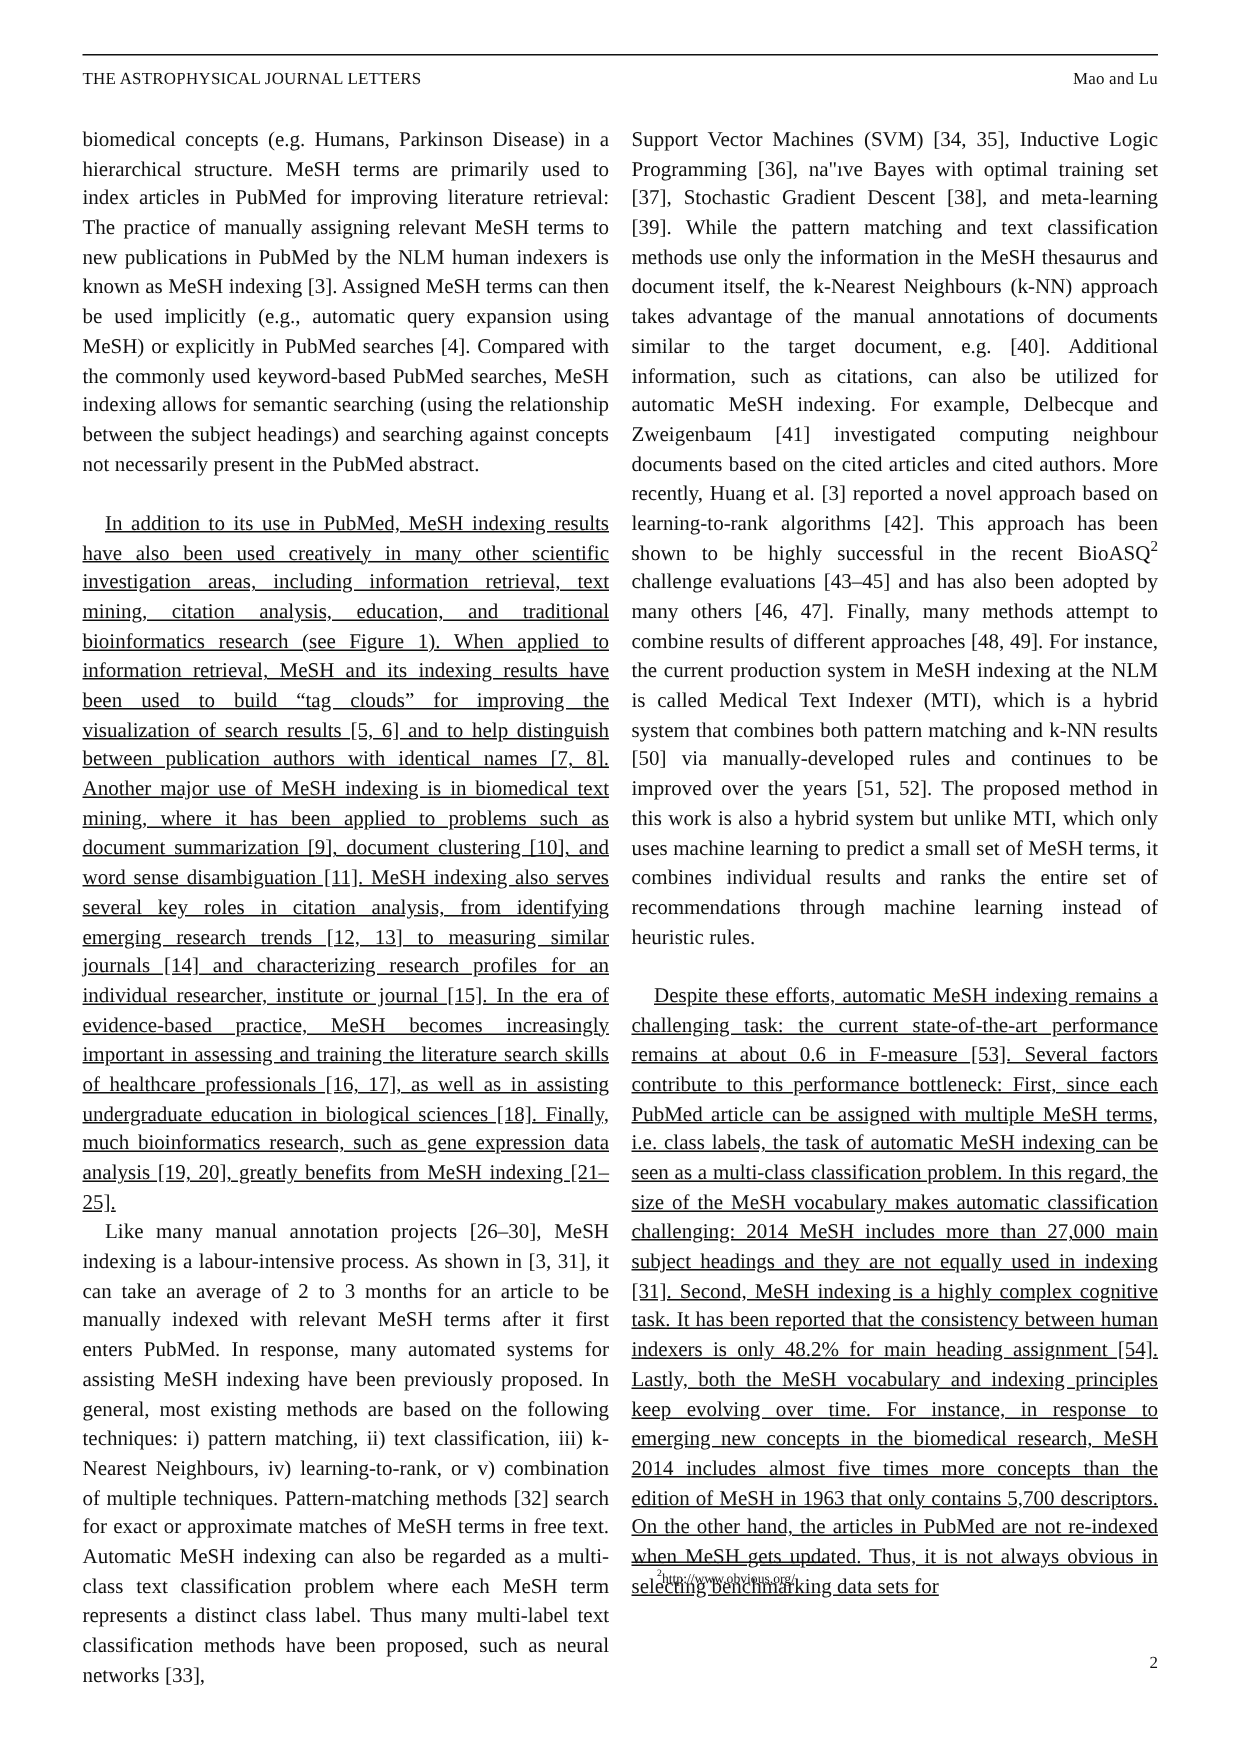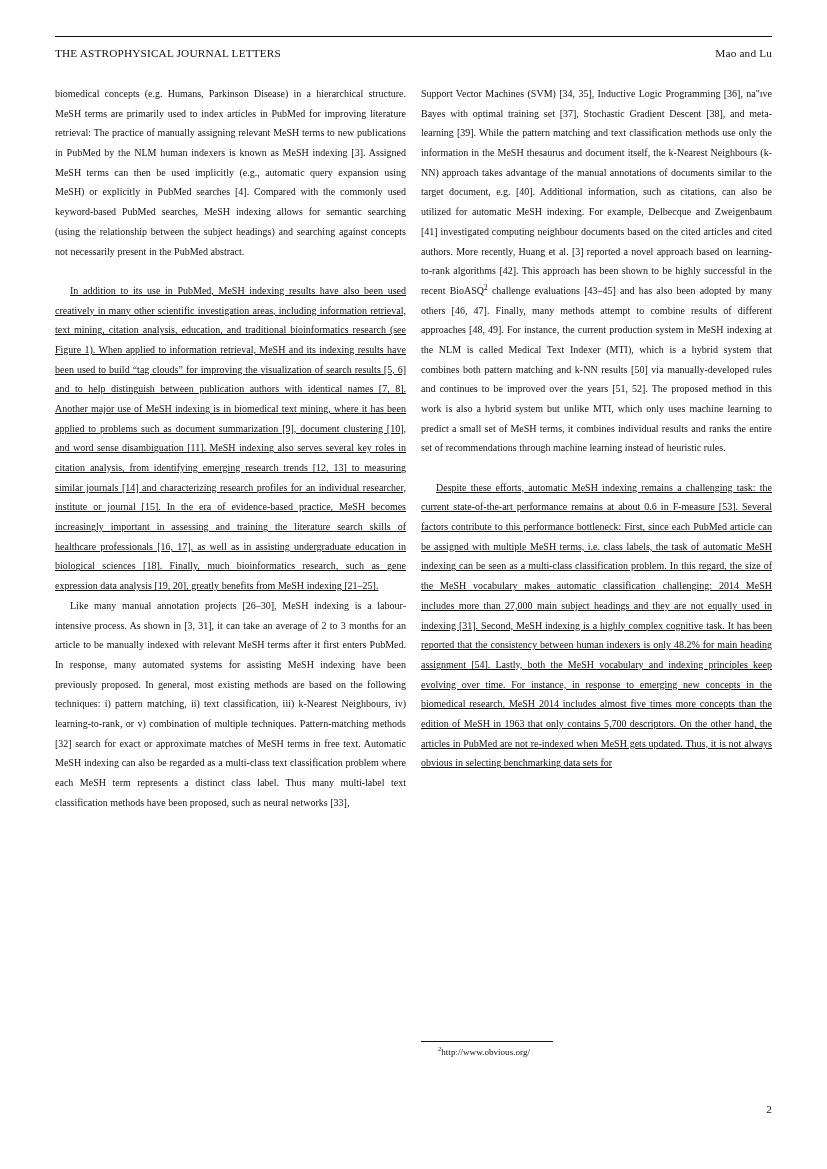--- a/index.html
+++ b/index.html
@@ -61,21 +61,21 @@
     display: flex;
     justify-content: space-between;
   }
   .col {
     width: 351px;
     position: relative;
   }
 
   .col p {
     margin: 0;
-    font-size: 10px;
+    font-size: 14px;
     line-height: 19.68px;
     text-align: justify;
     text-justify: inter-word;
     hyphens: none;
     -webkit-hyphens: none;
     word-spacing: 0.1px;
   }
   .col p.indent {
     text-indent: 15px;
   }

